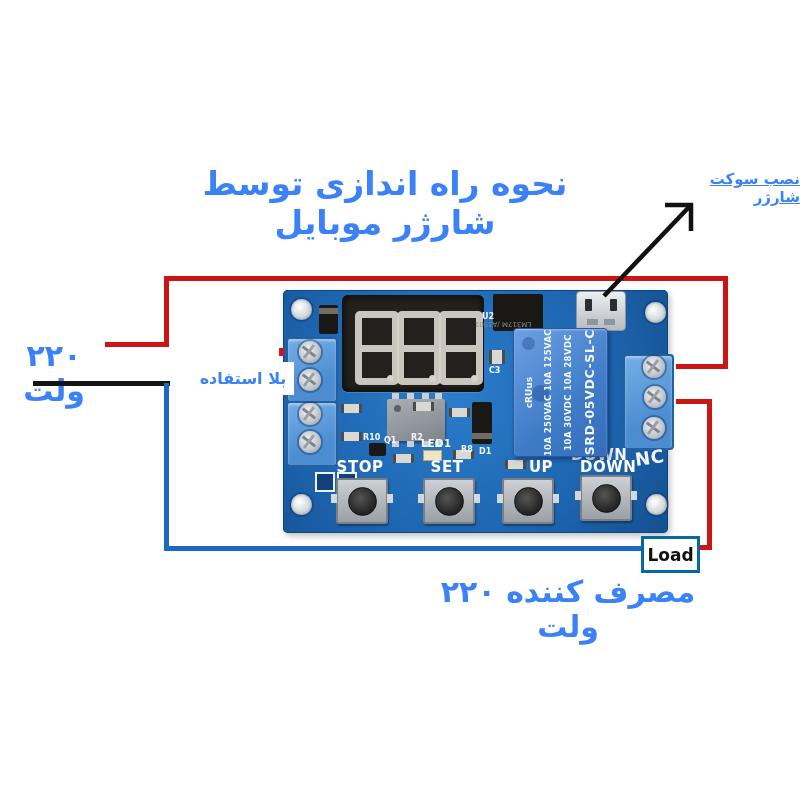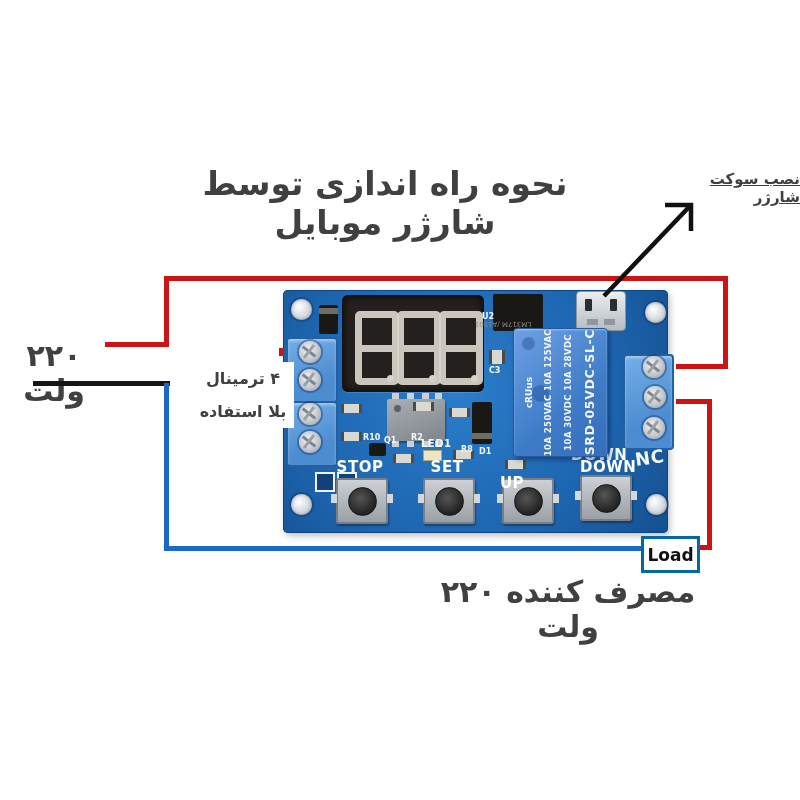--- a/index.html
+++ b/index.html
@@ -1,20 +1,20 @@
 <!DOCTYPE html>
 <html><head>
 <meta charset="utf-8">
 <style>
   html,body{margin:0;padding:0;}
   body{width:800px;height:800px;position:relative;background:#ffffff;
        font-family:"DejaVu Sans","Liberation Sans",sans-serif;overflow:hidden;}
   .abs{position:absolute;}
   
-  .fa{direction:rtl;unicode-bidi:embed;color:#404040;}
+  .fa{direction:rtl;unicode-bidi:embed;color:#3b82f6;}
   .title{left:185px;top:164px;width:400px;text-align:center;font-size:33px;font-weight:700;}
   .socket-label{right:0px;top:170px;width:112px;font-size:15px;font-weight:700;text-align:right;line-height:18px;text-decoration:underline;}
   .v220{left:2px;top:338px;width:104px;font-size:30px;font-weight:700;text-align:center;}
   .note{left:192px;top:362px;width:102px;background:#fff;text-align:center;
         font-size:16px;font-weight:700;line-height:33px;z-index:6;}
   .consumer{left:418px;top:574px;width:300px;font-size:30px;font-weight:700;text-align:center;}
   .load-box{left:641px;top:536px;width:53px;height:31px;background:#fff;border:3px solid #0369a1;
             z-index:5;display:flex;align-items:center;justify-content:center;
             font-size:17px;font-weight:700;color:#111;}
   
@@ -85,21 +85,20 @@
 </head>
 <body>
 
 <div class="abs fa title">نحوه راه اندازی توسط شارژر موبایل</div>
 
 <div class="abs fa socket-label">نصب سوکت شارژر</div>
 
 <div class="abs fa v220">۲۲۰ ولت</div>
 
 <div class="abs fa note">
-  <div>۴ ترمینال</div>
   <div>بلا استفاده</div>
 </div>
 
 <div class="abs fa consumer">مصرف کننده ۲۲۰ ولت</div>
 
 <div class="abs load-box">Load</div>
 
 <div class="wire" style="left:105px;top:342px;width:64px;height:5px;background:#cc1414;"></div>
 <div class="wire" style="left:164px;top:276px;width:5px;height:71px;background:#cc1414;"></div>
 <div class="wire" style="left:164px;top:276px;width:564px;height:5px;background:#cc1414;"></div>
@@ -209,21 +208,21 @@
   <div class="silk" style="left:138px;top:148px;font-size:10px;">LED1</div>
   <div class="silk silk-tiny" style="left:178px;top:155px;">R8</div>
   <div class="silk silk-tiny" style="left:196px;top:157px;">D1</div>
   <div class="silk silk-tiny" style="left:206px;top:76px;">C3</div>
 
   <div class="jumper" style="left:32px;top:182px;"></div>
   <div class="jumper" style="left:54px;top:182px;"></div>
 
   <div class="btn-label" style="left:53px;">STOP</div>
   <div class="btn-label" style="left:140px;">SET</div>
-  <div class="btn-label" style="left:205px;margin-top:16px;">UP</div>
+  <div class="btn-label" style="left:234px;">UP</div>
   <div class="btn-label" style="left:297px;">DOWN</div>
 
   <div class="btn" style="left:53px;">
     <div class="foot" style="left:-7px;"></div>
     <div class="foot" style="right:-7px;"></div>
   </div>
   <div class="btn" style="left:140px;">
     <div class="foot" style="left:-7px;"></div>
     <div class="foot" style="right:-7px;"></div>
   </div>

